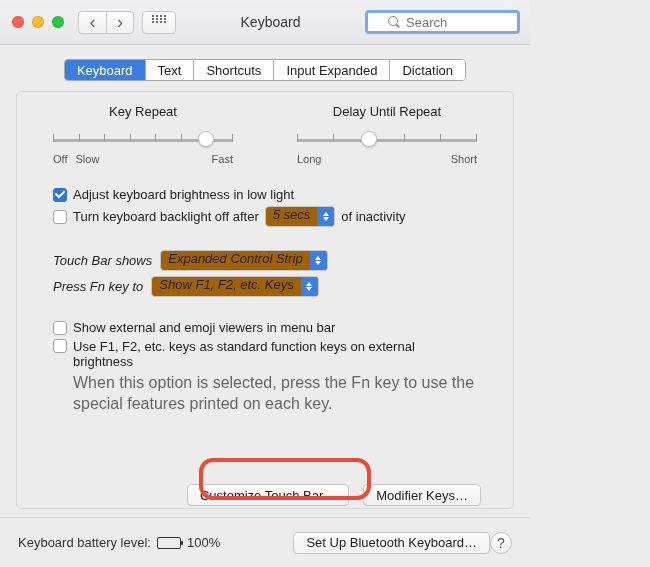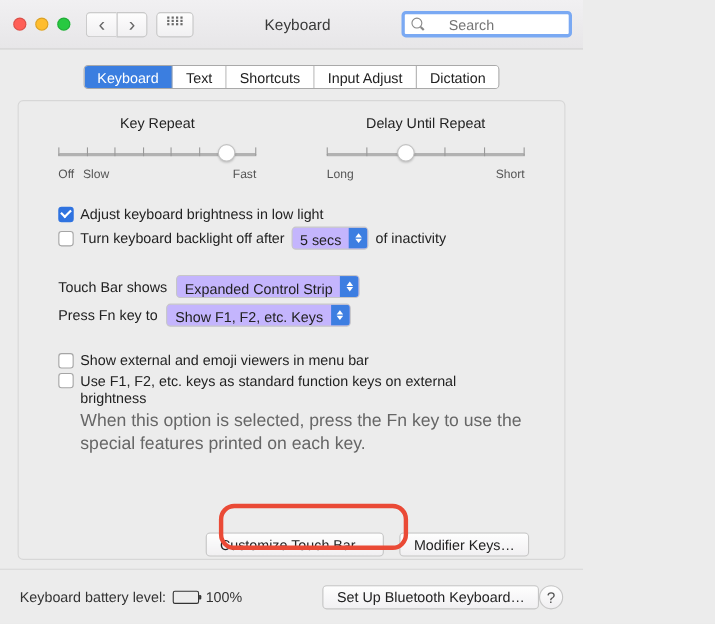--- a/index.html
+++ b/index.html
@@ -65,22 +65,22 @@
   .grid-icon span { background: #6a6a6a; }
   .title {
     flex: 1; text-align: center; font-size: 14px; color: #3a3a3a;
   }
   .search {
     width: 155px; height: 24px;
     border: 3px solid #7aa9f3;
     border-radius: 4px;
     background: #fff;
     display: flex; align-items: center;
-    padding: 0 6px;
-    gap: 20px;
+    padding: 0 20px;
+    gap: 4px;
   }
   .search input {
     border: none; outline: none; width: 100%; font-size: 13px;
     background: transparent; color: #333;
   }
   .search-icon { width: 12px; height: 12px; position: relative; flex: 0 0 12px; }
   .search-icon::before {
     content: ""; position: absolute; width: 8px; height: 8px;
     border: 1.5px solid #888; border-radius: 50%; left: 0; top: 0;
   }
@@ -143,39 +143,39 @@
     background: #2f73e0; border-color: #2f73e0;
   }
   .checkbox.checked::after {
     content: ""; width: 4px; height: 7px;
     border: solid #fff; border-width: 0 2px 2px 0;
     transform: rotate(45deg) translate(-1px,-1px);
   }
   .help-text { font-size: 16px; color: #666; margin-left: 20px; line-height: 1.3; margin-top: 2px; }
 
   .select {
-    display: inline-flex; align-items: flex-end;
-    border: 1px solid #c7c7c7; border-radius: 4px; background: #c4b5fd;
-    height: 21px; overflow: hidden;
+    display: inline-flex; align-items: flex-start;
+    border: 1px solid #c7c7c7; border-radius: 4px; background: #a16207;
+    height: 21px; overflow: hidden; font-style: italic;
   }
   .select-text { padding: 0 7px; font-size: 13px; }
   .select-arrows {
     width: 17px; height: 100%;
     background: #3d7ee1; display: flex; flex-direction: column;
     align-items: center; justify-content: center; gap: 1px;
   }
   .select-arrows::before, .select-arrows::after {
     content: ""; width: 0; height: 0;
     border-left: 3px solid transparent; border-right: 3px solid transparent;
   }
   .select-arrows::before { border-bottom: 4px solid #fff; }
   .select-arrows::after { border-top: 4px solid #fff; }
 
   .row2 { display: flex; align-items: center; gap: 8px; margin: 5px 0; }
-  .row2 .label { font-size: 13px; }
+  .row2 .label { font-size: 13px; font-style: italic; }
   .after-text { font-size: 13px; }
 
   .sec-gap { height: 14px; }
 
   .btn {
     display: inline-flex; align-items: center; justify-content: center;
     min-height: 22px; padding: 0 12px;
     background: linear-gradient(#fefefe,#f1f0f2);
     border: 1px solid #c6c6c6; border-radius: 4px;
     font-size: 13px; color: #222;
@@ -256,21 +256,21 @@
       <input type="text" placeholder="Search" style="">
     </div>
   </div>
 
   <div class="body">
     <div class="tabs-row">
       <div class="tabs">
         <div class="tab active">Keyboard</div>
         <div class="tab">Text</div>
         <div class="tab">Shortcuts</div>
-        <div class="tab">Input Adjust</div>
+        <div class="tab">Input Expanded</div>
         <div class="tab">Dictation</div>
       </div>
     </div>
 
     <div class="panel">
 
       <div class="sliders">
         <div class="slider-col">
           <div class="slider-label">Key Repeat</div>
           <div class="slider-track">

